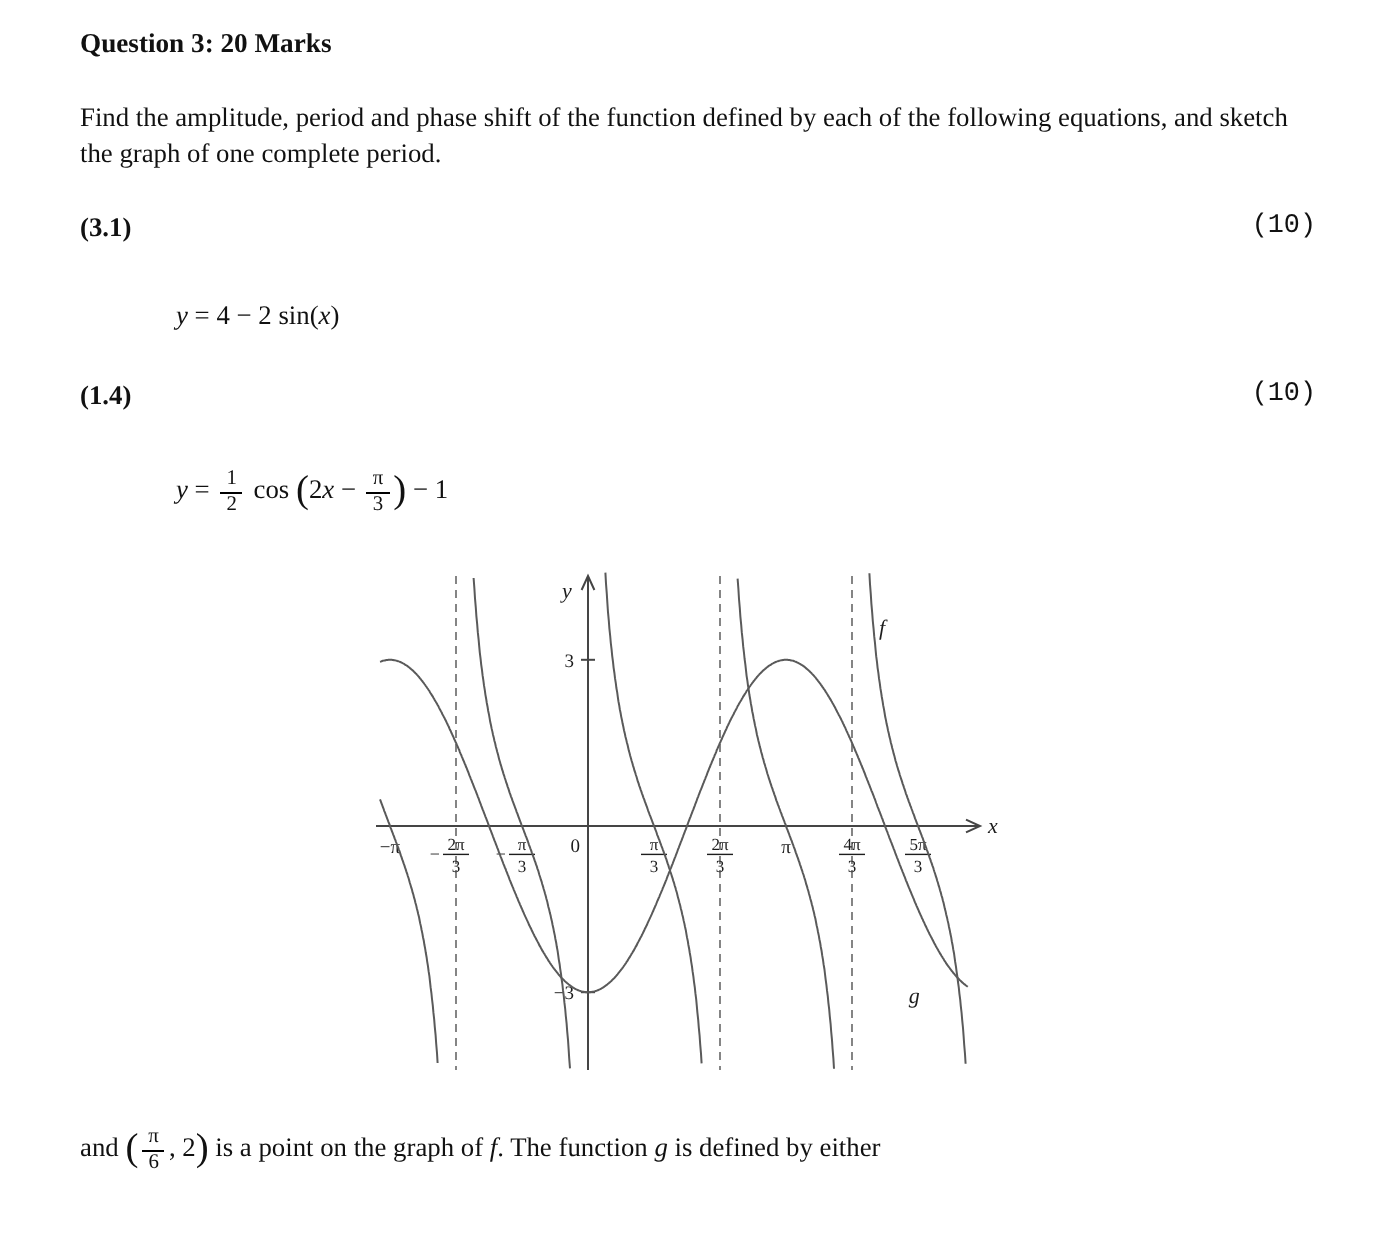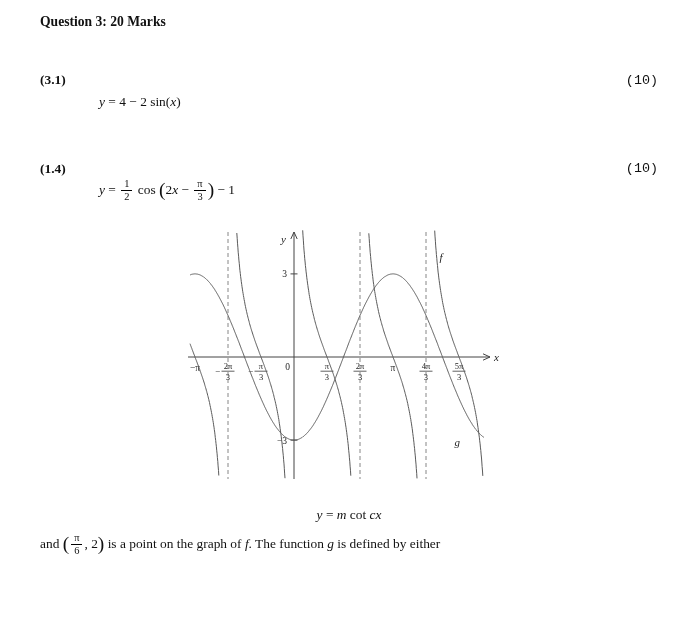--- a/index.html
+++ b/index.html
@@ -1,21 +1,21 @@
 <!DOCTYPE html>
 <html><head>
 <meta charset="utf-8">
 <style>
   html,body{margin:0;padding:0;background:#fff;}
   body{width:700px;height:625px;overflow:hidden;
        font-family:"Liberation Serif",serif;font-size:13.4px;color:#111;}
   .page{box-sizing:border-box;width:700px;height:625px;padding:14px 42px 0 40px;}
   h3.qtitle{font-size:13.6px;font-weight:700;margin:0 0 20px 0;}
   p.body-text{margin:0 0 20px 0;line-height:1.35;}
-  .item{display:flex;align-items:center;margin:0 0 24px 0;gap:11px;}
+  .item{display:flex;align-items:flex-start;margin:0 0 24px 0;}
   .item-label{font-weight:700;width:48px;flex:0 0 48px;}
   .equation{flex:0 1 auto;margin-top:44px;}
   .marks{margin-left:auto;font-family:Liberation Mono, monospace;}
   .it{font-style:italic;}
   .big{font-size:1.45em;line-height:1;vertical-align:-0.12em;}
   .frac{display:inline-block;text-align:center;vertical-align:-0.6em;
         font-size:0.78em;line-height:1.15;margin:0 2px;}
   .frac .num{display:block;padding:0 3px;}
   .frac .den{display:block;border-top:1px solid #000;padding:0 3px;}
   .graph-wrap{width:330px;margin:4px auto 14px auto;}
@@ -33,20 +33,21 @@
   .fracbar{stroke:#1d1d1d;stroke-width:0.7;}
   .axlabel,.curvelabel{font:italic 11px "Liberation Serif",serif;fill:#1d1d1d;}
 </style>
 </head>
 <body>
 
 <div class="page">
 
   <h3 class="qtitle">Question 3: 20 Marks</h3>
 
+  <p class="body-text">Find the amplitude, period and phase shift of the function defined by each of the following equations, and sketch the graph of one complete period.</p>
 
   <div class="item">
     <span class="item-label">(3.1)</span>
     <span class="equation"><span class="it">y</span><span> = 4 − 2 </span><span>sin(</span><span class="it">x</span><span>)</span></span>
     <span class="marks">(10)</span>
   </div>
 
   <div class="item">
     <span class="item-label">(1.4)</span>
     <span class="equation"><span class="it">y</span><span> = </span><span class="frac"><span class="num">1</span><span class="den">2</span></span><span> cos </span><span class="big">(</span><span>2</span><span class="it">x</span><span> − </span><span class="frac"><span class="num">π</span><span class="den">3</span></span><span class="big">)</span><span> − 1</span></span>
@@ -103,17 +104,16 @@
           <path d="M6.0 47.9 L6.4 47.8 L6.7 47.7 L7.1 47.5 L7.4 47.4 L7.8 47.3 L8.1 47.2 L8.5 47.2 L8.8 47.1 L9.2 47.0 L9.5 47.0 L9.9 47.0 L10.2 46.9 L10.6 46.9 L10.9 46.9 L11.2 46.9 L11.6 46.9 L11.9 46.9 L12.3 47.0 L12.6 47.0 L13.0 47.1 L13.3 47.1 L13.7 47.2 L14.0 47.3 L14.4 47.4 L14.7 47.5 L15.1 47.6 L15.4 47.7 L15.8 47.8 L16.1 48.0 L16.4 48.1 L16.8 48.3 L17.1 48.5 L17.5 48.7 L17.8 48.8 L18.2 49.0 L18.5 49.3 L18.9 49.5 L19.2 49.7 L19.6 49.9 L19.9 50.2 L20.3 50.5 L20.6 50.7 L20.9 51.0 L21.3 51.3 L21.6 51.6 L22.0 51.9 L22.3 52.2 L22.7 52.5 L23.0 52.9 L23.4 53.2 L23.7 53.6 L24.1 53.9 L24.4 54.3 L24.8 54.7 L25.1 55.1 L25.5 55.5 L25.8 55.9 L26.1 56.3 L26.5 56.7 L26.8 57.2 L27.2 57.6 L27.5 58.1 L27.9 58.5 L28.2 59.0 L28.6 59.5 L28.9 60.0 L29.3 60.5 L29.6 61.0 L30.0 61.5 L30.3 62.0 L30.7 62.5 L31.0 63.1 L31.3 63.6 L31.7 64.2 L32.0 64.7 L32.4 65.3 L32.7 65.9 L33.1 66.5 L33.4 67.1 L33.8 67.7 L34.1 68.3 L34.5 68.9 L34.8 69.5 L35.2 70.1 L35.5 70.8 L35.8 71.4 L36.2 72.1 L36.5 72.7 L36.9 73.4 L37.2 74.1 L37.6 74.8 L37.9 75.4 L38.3 76.1 L38.6 76.8 L39.0 77.5 L39.3 78.2 L39.7 79.0 L40.0 79.7 L40.4 80.4 L40.7 81.2 L41.0 81.9 L41.4 82.6 L41.7 83.4 L42.1 84.2 L42.4 84.9 L42.8 85.7 L43.1 86.5 L43.5 87.3 L43.8 88.0 L44.2 88.8 L44.5 89.6 L44.9 90.4 L45.2 91.2 L45.6 92.0 L45.9 92.9 L46.2 93.7 L46.6 94.5 L46.9 95.3 L47.3 96.2 L47.6 97.0 L48.0 97.8 L48.3 98.7 L48.7 99.5 L49.0 100.4 L49.4 101.2 L49.7 102.1 L50.1 103.0 L50.4 103.8 L50.7 104.7 L51.1 105.6 L51.4 106.4 L51.8 107.3 L52.1 108.2 L52.5 109.1 L52.8 110.0 L53.2 110.9 L53.5 111.7 L53.9 112.6 L54.2 113.5 L54.6 114.4 L54.9 115.3 L55.3 116.2 L55.6 117.1 L55.9 118.0 L56.3 118.9 L56.6 119.8 L57.0 120.8 L57.3 121.7 L57.7 122.6 L58.0 123.5 L58.4 124.4 L58.7 125.3 L59.1 126.2 L59.4 127.1 L59.8 128.0 L60.1 129.0 L60.5 129.9 L60.8 130.8 L61.1 131.7 L61.5 132.6 L61.8 133.5 L62.2 134.4 L62.5 135.3 L62.9 136.3 L63.2 137.2 L63.6 138.1 L63.9 139.0 L64.3 139.9 L64.6 140.8 L65.0 141.7 L65.3 142.6 L65.6 143.5 L66.0 144.4 L66.3 145.3 L66.7 146.2 L67.0 147.1 L67.4 148.0 L67.7 148.9 L68.1 149.8 L68.4 150.7 L68.8 151.5 L69.1 152.4 L69.5 153.3 L69.8 154.2 L70.2 155.1 L70.5 155.9 L70.8 156.8 L71.2 157.7 L71.5 158.5 L71.9 159.4 L72.2 160.2 L72.6 161.1 L72.9 161.9 L73.3 162.8 L73.6 163.6 L74.0 164.4 L74.3 165.3 L74.7 166.1 L75.0 166.9 L75.3 167.7 L75.7 168.5 L76.0 169.3 L76.4 170.1 L76.7 170.9 L77.1 171.7 L77.4 172.5 L77.8 173.3 L78.1 174.1 L78.5 174.9 L78.8 175.6 L79.2 176.4 L79.5 177.1 L79.9 177.9 L80.2 178.6 L80.5 179.4 L80.9 180.1 L81.2 180.8 L81.6 181.5 L81.9 182.3 L82.3 183.0 L82.6 183.7 L83.0 184.4 L83.3 185.1 L83.7 185.7 L84.0 186.4 L84.4 187.1 L84.7 187.7 L85.1 188.4 L85.4 189.0 L85.7 189.7 L86.1 190.3 L86.4 190.9 L86.8 191.6 L87.1 192.2 L87.5 192.8 L87.8 193.4 L88.2 193.9 L88.5 194.5 L88.9 195.1 L89.2 195.7 L89.6 196.2 L89.9 196.8 L90.2 197.3 L90.6 197.8 L90.9 198.4 L91.3 198.9 L91.6 199.4 L92.0 199.9 L92.3 200.4 L92.7 200.9 L93.0 201.3 L93.4 201.8 L93.7 202.2 L94.1 202.7 L94.4 203.1 L94.8 203.6 L95.1 204.0 L95.4 204.4 L95.8 204.8 L96.1 205.2 L96.5 205.6 L96.8 206.0 L97.2 206.3 L97.5 206.7 L97.9 207.0 L98.2 207.4 L98.6 207.7 L98.9 208.0 L99.3 208.3 L99.6 208.6 L100.0 208.9 L100.3 209.2 L100.6 209.5 L101.0 209.7 L101.3 210.0 L101.7 210.2 L102.0 210.5 L102.4 210.7 L102.7 210.9 L103.1 211.1 L103.4 211.3 L103.8 211.5 L104.1 211.7 L104.5 211.8 L104.8 212.0 L105.1 212.1 L105.5 212.3 L105.8 212.4 L106.2 212.5 L106.5 212.6 L106.9 212.7 L107.2 212.8 L107.6 212.9 L107.9 212.9 L108.3 213.0 L108.6 213.0 L109.0 213.1 L109.3 213.1 L109.7 213.1 L110.0 213.1 L110.3 213.1 L110.7 213.1 L111.0 213.1 L111.4 213.0 L111.7 213.0 L112.1 212.9 L112.4 212.9 L112.8 212.8 L113.1 212.7 L113.5 212.6 L113.8 212.5 L114.2 212.4 L114.5 212.3 L114.9 212.1 L115.2 212.0 L115.5 211.8 L115.9 211.7 L116.2 211.5 L116.6 211.3 L116.9 211.1 L117.3 210.9 L117.6 210.7 L118.0 210.5 L118.3 210.2 L118.7 210.0 L119.0 209.7 L119.4 209.5 L119.7 209.2 L120.0 208.9 L120.4 208.6 L120.7 208.3 L121.1 208.0 L121.4 207.7 L121.8 207.4 L122.1 207.0 L122.5 206.7 L122.8 206.3 L123.2 206.0 L123.5 205.6 L123.9 205.2 L124.2 204.8 L124.6 204.4 L124.9 204.0 L125.2 203.6 L125.6 203.1 L125.9 202.7 L126.3 202.2 L126.6 201.8 L127.0 201.3 L127.3 200.9 L127.7 200.4 L128.0 199.9 L128.4 199.4 L128.7 198.9 L129.1 198.4 L129.4 197.8 L129.8 197.3 L130.1 196.8 L130.4 196.2 L130.8 195.7 L131.1 195.1 L131.5 194.5 L131.8 193.9 L132.2 193.4 L132.5 192.8 L132.9 192.2 L133.2 191.6 L133.6 190.9 L133.9 190.3 L134.3 189.7 L134.6 189.0 L134.9 188.4 L135.3 187.7 L135.6 187.1 L136.0 186.4 L136.3 185.7 L136.7 185.1 L137.0 184.4 L137.4 183.7 L137.7 183.0 L138.1 182.3 L138.4 181.5 L138.8 180.8 L139.1 180.1 L139.5 179.4 L139.8 178.6 L140.1 177.9 L140.5 177.1 L140.8 176.4 L141.2 175.6 L141.5 174.9 L141.9 174.1 L142.2 173.3 L142.6 172.5 L142.9 171.7 L143.3 170.9 L143.6 170.1 L144.0 169.3 L144.3 168.5 L144.6 167.7 L145.0 166.9 L145.3 166.1 L145.7 165.3 L146.0 164.4 L146.4 163.6 L146.7 162.8 L147.1 161.9 L147.4 161.1 L147.8 160.2 L148.1 159.4 L148.5 158.5 L148.8 157.7 L149.2 156.8 L149.5 155.9 L149.8 155.1 L150.2 154.2 L150.5 153.3 L150.9 152.4 L151.2 151.5 L151.6 150.7 L151.9 149.8 L152.3 148.9 L152.6 148.0 L153.0 147.1 L153.3 146.2 L153.7 145.3 L154.0 144.4 L154.4 143.5 L154.7 142.6 L155.0 141.7 L155.4 140.8 L155.7 139.9 L156.1 139.0 L156.4 138.1 L156.8 137.2 L157.1 136.3 L157.5 135.3 L157.8 134.4 L158.2 133.5 L158.5 132.6 L158.9 131.7 L159.2 130.8 L159.5 129.9 L159.9 129.0 L160.2 128.0 L160.6 127.1 L160.9 126.2 L161.3 125.3 L161.6 124.4 L162.0 123.5 L162.3 122.6 L162.7 121.7 L163.0 120.8 L163.4 119.8 L163.7 118.9 L164.1 118.0 L164.4 117.1 L164.7 116.2 L165.1 115.3 L165.4 114.4 L165.8 113.5 L166.1 112.6 L166.5 111.7 L166.8 110.9 L167.2 110.0 L167.5 109.1 L167.9 108.2 L168.2 107.3 L168.6 106.4 L168.9 105.6 L169.3 104.7 L169.6 103.8 L169.9 103.0 L170.3 102.1 L170.6 101.2 L171.0 100.4 L171.3 99.5 L171.7 98.7 L172.0 97.8 L172.4 97.0 L172.7 96.2 L173.1 95.3 L173.4 94.5 L173.8 93.7 L174.1 92.9 L174.4 92.0 L174.8 91.2 L175.1 90.4 L175.5 89.6 L175.8 88.8 L176.2 88.0 L176.5 87.3 L176.9 86.5 L177.2 85.7 L177.6 84.9 L177.9 84.2 L178.3 83.4 L178.6 82.6 L179.0 81.9 L179.3 81.2 L179.6 80.4 L180.0 79.7 L180.3 79.0 L180.7 78.2 L181.0 77.5 L181.4 76.8 L181.7 76.1 L182.1 75.4 L182.4 74.8 L182.8 74.1 L183.1 73.4 L183.5 72.7 L183.8 72.1 L184.2 71.4 L184.5 70.8 L184.8 70.1 L185.2 69.5 L185.5 68.9 L185.9 68.3 L186.2 67.7 L186.6 67.1 L186.9 66.5 L187.3 65.9 L187.6 65.3 L188.0 64.7 L188.3 64.2 L188.7 63.6 L189.0 63.1 L189.3 62.5 L189.7 62.0 L190.0 61.5 L190.4 61.0 L190.7 60.5 L191.1 60.0 L191.4 59.5 L191.8 59.0 L192.1 58.5 L192.5 58.1 L192.8 57.6 L193.2 57.2 L193.5 56.7 L193.9 56.3 L194.2 55.9 L194.5 55.5 L194.9 55.1 L195.2 54.7 L195.6 54.3 L195.9 53.9 L196.3 53.6 L196.6 53.2 L197.0 52.9 L197.3 52.5 L197.7 52.2 L198.0 51.9 L198.4 51.6 L198.7 51.3 L199.1 51.0 L199.4 50.7 L199.7 50.5 L200.1 50.2 L200.4 49.9 L200.8 49.7 L201.1 49.5 L201.5 49.3 L201.8 49.0 L202.2 48.8 L202.5 48.7 L202.9 48.5 L203.2 48.3 L203.6 48.1 L203.9 48.0 L204.2 47.8 L204.6 47.7 L204.9 47.6 L205.3 47.5 L205.6 47.4 L206.0 47.3 L206.3 47.2 L206.7 47.1 L207.0 47.1 L207.4 47.0 L207.7 47.0 L208.1 46.9 L208.4 46.9 L208.8 46.9 L209.1 46.9 L209.4 46.9 L209.8 46.9 L210.1 47.0 L210.5 47.0 L210.8 47.0 L211.2 47.1 L211.5 47.2 L211.9 47.2 L212.2 47.3 L212.6 47.4 L212.9 47.5 L213.3 47.7 L213.6 47.8 L213.9 47.9 L214.3 48.1 L214.6 48.2 L215.0 48.4 L215.3 48.6 L215.7 48.8 L216.0 49.0 L216.4 49.2 L216.7 49.4 L217.1 49.6 L217.4 49.8 L217.8 50.1 L218.1 50.3 L218.5 50.6 L218.8 50.9 L219.1 51.2 L219.5 51.5 L219.8 51.8 L220.2 52.1 L220.5 52.4 L220.9 52.7 L221.2 53.1 L221.6 53.4 L221.9 53.8 L222.3 54.2 L222.6 54.5 L223.0 54.9 L223.3 55.3 L223.7 55.7 L224.0 56.1 L224.3 56.6 L224.7 57.0 L225.0 57.4 L225.4 57.9 L225.7 58.3 L226.1 58.8 L226.4 59.3 L226.8 59.8 L227.1 60.3 L227.5 60.8 L227.8 61.3 L228.2 61.8 L228.5 62.3 L228.8 62.8 L229.2 63.4 L229.5 63.9 L229.9 64.5 L230.2 65.1 L230.6 65.6 L230.9 66.2 L231.3 66.8 L231.6 67.4 L232.0 68.0 L232.3 68.6 L232.7 69.2 L233.0 69.9 L233.4 70.5 L233.7 71.1 L234.0 71.8 L234.4 72.5 L234.7 73.1 L235.1 73.8 L235.4 74.5 L235.8 75.1 L236.1 75.8 L236.5 76.5 L236.8 77.2 L237.2 77.9 L237.5 78.7 L237.9 79.4 L238.2 80.1 L238.6 80.8 L238.9 81.6 L239.2 82.3 L239.6 83.1 L239.9 83.8 L240.3 84.6 L240.6 85.4 L241.0 86.1 L241.3 86.9 L241.7 87.7 L242.0 88.5 L242.4 89.3 L242.7 90.1 L243.1 90.9 L243.4 91.7 L243.7 92.5 L244.1 93.3 L244.4 94.1 L244.8 95.0 L245.1 95.8 L245.5 96.6 L245.8 97.5 L246.2 98.3 L246.5 99.2 L246.9 100.0 L247.2 100.9 L247.6 101.7 L247.9 102.6 L248.3 103.5 L248.6 104.3 L248.9 105.2 L249.3 106.1 L249.6 106.9 L250.0 107.8 L250.3 108.7 L250.7 109.6 L251.0 110.5 L251.4 111.4 L251.7 112.3 L252.1 113.1 L252.4 114.0 L252.8 114.9 L253.1 115.8 L253.5 116.7 L253.8 117.6 L254.1 118.5 L254.5 119.5 L254.8 120.4 L255.2 121.3 L255.5 122.2 L255.9 123.1 L256.2 124.0 L256.6 124.9 L256.9 125.8 L257.3 126.7 L257.6 127.7 L258.0 128.6 L258.3 129.5 L258.6 130.4 L259.0 131.3 L259.3 132.2 L259.7 133.1 L260.0 134.0 L260.4 135.0 L260.7 135.9 L261.1 136.8 L261.4 137.7 L261.8 138.6 L262.1 139.5 L262.5 140.4 L262.8 141.3 L263.2 142.2 L263.5 143.1 L263.8 144.0 L264.2 144.9 L264.5 145.8 L264.9 146.7 L265.2 147.6 L265.6 148.5 L265.9 149.4 L266.3 150.3 L266.6 151.2 L267.0 152.1 L267.3 152.9 L267.7 153.8 L268.0 154.7 L268.4 155.6 L268.7 156.4 L269.0 157.3 L269.4 158.1 L269.7 159.0 L270.1 159.9 L270.4 160.7 L270.8 161.6 L271.1 162.4 L271.5 163.2 L271.8 164.1 L272.2 164.9 L272.5 165.7 L272.9 166.6 L273.2 167.4 L273.5 168.2 L273.9 169.0 L274.2 169.8 L274.6 170.6 L274.9 171.4 L275.3 172.2 L275.6 173.0 L276.0 173.8 L276.3 174.5 L276.7 175.3 L277.0 176.1 L277.4 176.8 L277.7 177.6 L278.1 178.3 L278.4 179.1 L278.7 179.8 L279.1 180.5 L279.4 181.2 L279.8 182.0 L280.1 182.7 L280.5 183.4 L280.8 184.1 L281.2 184.8 L281.5 185.4 L281.9 186.1 L282.2 186.8 L282.6 187.5 L282.9 188.1 L283.2 188.8 L283.6 189.4 L283.9 190.0 L284.3 190.7 L284.6 191.3 L285.0 191.9 L285.3 192.5 L285.7 193.1 L286.0 193.7 L286.4 194.3 L286.7 194.9 L287.1 195.4 L287.4 196.0 L287.8 196.5 L288.1 197.1 L288.4 197.6 L288.8 198.1 L289.1 198.7 L289.5 199.2 L289.8 199.7 L290.2 200.2 L290.5 200.6 L290.9 201.1 L291.2 201.6 L291.6 202.1 L291.9 202.5 L292.3 202.9 L292.6 203.4 L293.0 203.8 L293.3 204.2 L293.6 204.6 L294.0 205.0 L294.3 205.4 L294.7 205.8 L295.0 206.2 L295.4 206.5 L295.7 206.9 L296.1 207.2 L296.4 207.5 L296.8 207.9 L297.1 208.2 L297.5 208.5 L297.8 208.8 L298.1 209.1 L298.5 209.3 L298.8 209.6 L299.2 209.9 L299.5 210.1 L299.9 210.4 " class="curve"></path>
         </g>
       <g id="g-labels">
           <text x="255.5" y="34.4" class="curvelabel">f</text>
           <text x="270.4" y="218.6" class="curvelabel">g</text>
         </g>
     </svg>
   </div>
 
 
-  <p class="center-eq"><span class="it">y</span><span> = </span><span class="it">m</span><span> cot </span><span class="it">c</span><span class="it">x</span></p>
 
   <p class="footer-line"><span>and </span><span class="big">(</span><span class="frac"><span class="num">π</span><span class="den">6</span></span><span>, 2</span><span class="big">)</span><span> is a point on the graph of </span><span class="it">f</span><span>. The function </span><span class="it">g</span><span> is defined by either</span></p>
 
 </div>
 
 </body></html>

